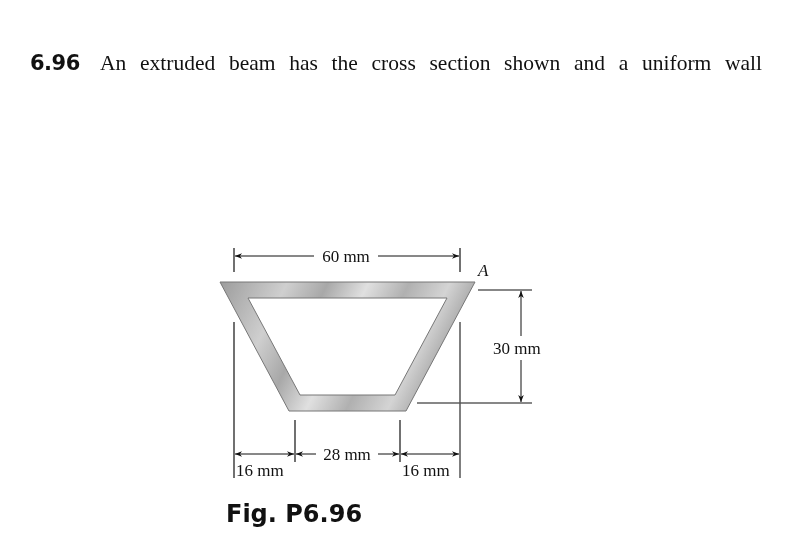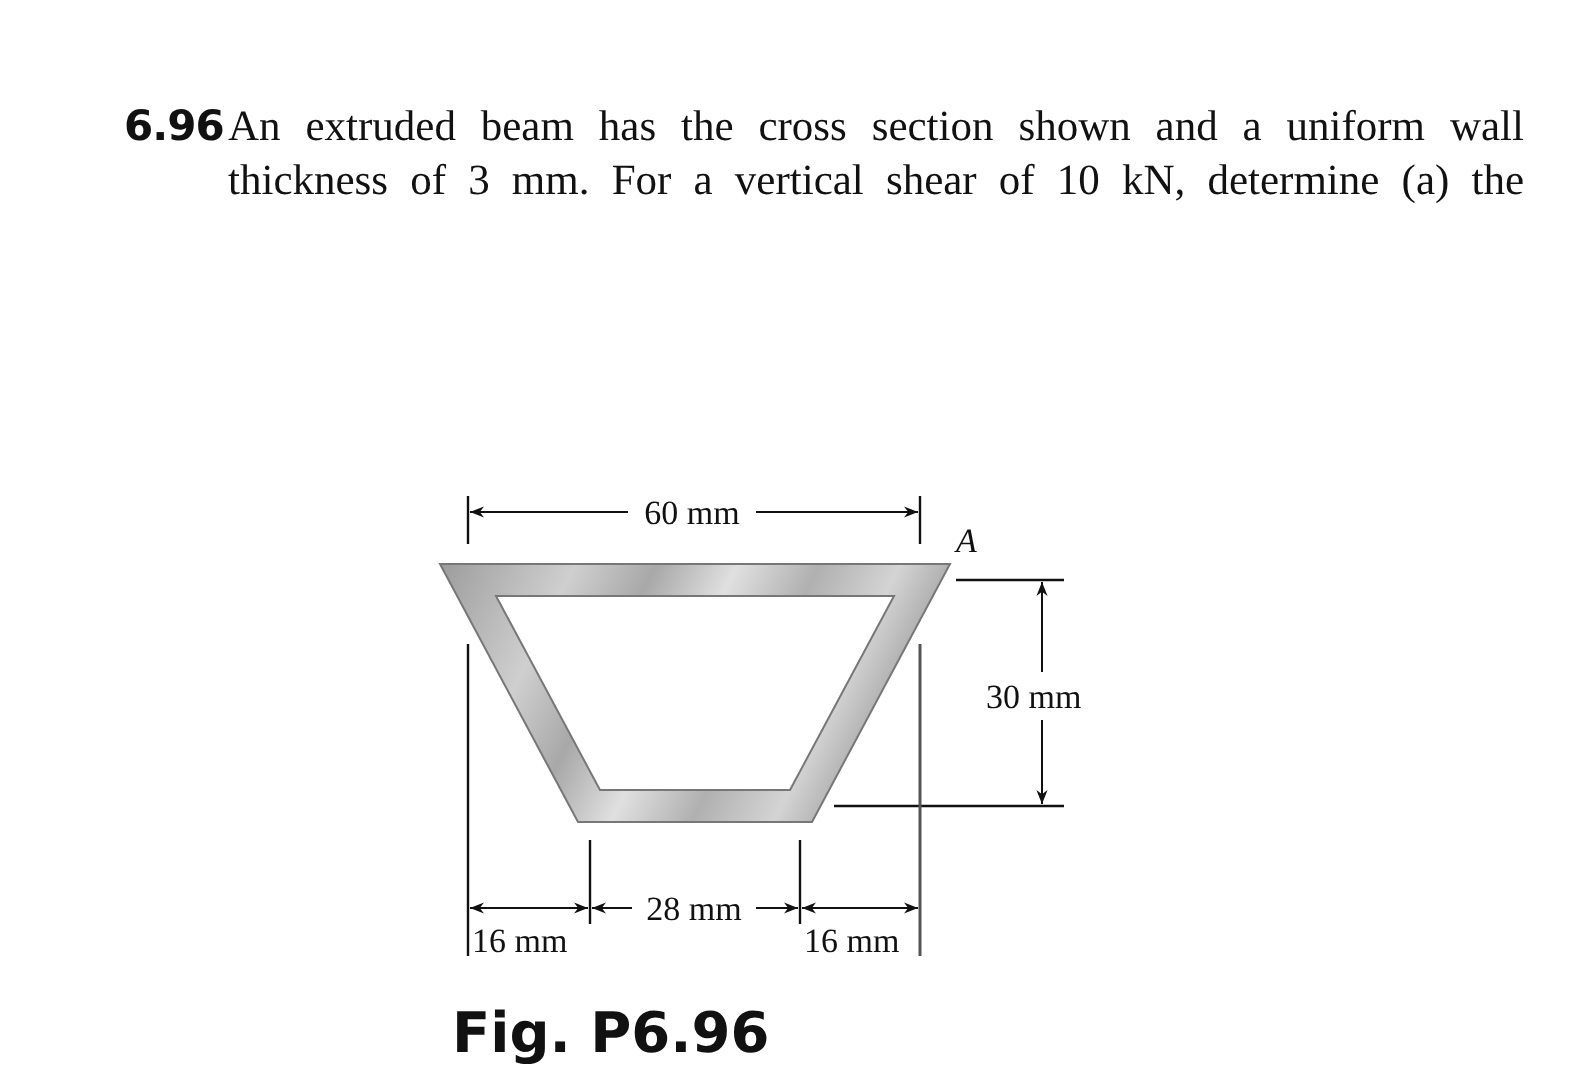--- a/index.html
+++ b/index.html
@@ -1,34 +1,33 @@
 <!DOCTYPE html>
 <html><head>
 <meta charset="utf-8">
 <style>
   html, body { margin:0; padding:0; background:#ffffff; }
   body { width:793px; height:544px; position:relative; overflow:hidden; }
   .problem { position:absolute; left:30px; top:51px; width:740px; }
-  .num { position:absolute; left:0; top:0; font-family:"DejaVu Sans", sans-serif; font-weight:bold; font-size:21px; color:#111; letter-spacing:-0.5px;margin-left:32px; }
+  .num { position:absolute; left:0; top:0; font-family:"DejaVu Sans", sans-serif; font-weight:bold; font-size:21px; color:#111; letter-spacing:-0.5px; }
   .text { position:absolute; left:70px; top:-1px; width:662px; font-family:"Liberation Serif", serif; font-size:21.5px; line-height:27px; color:#111; text-align:justify; }
-  .text .ln { display:block; text-align:justify; text-align-last:justify; white-space:nowrap;margin-left:14px; }
+  .text .ln { display:block; text-align:justify; text-align-last:justify; white-space:nowrap; }
   .text .ln.last { text-align-last:left; }
   .fig { position:absolute; left:0; top:0; }
-  .caption { position:absolute; left:226px; top:500px; font-family:"DejaVu Sans", sans-serif; font-weight:bold; font-size:28px; color:#111; }
+  .caption { position:absolute; left:226px; top:500px; font-family:"DejaVu Sans", sans-serif; font-weight:bold; font-size:24px; color:#111; }
   .lbl { font-family:"Liberation Serif", serif; font-size:17px; fill:#111; }
   .lbl-it { font-family:"Liberation Serif", serif; font-style:italic; font-size:17px; fill:#111; }
 </style>
 </head>
 <body>
 
 <div class="problem">
   <div class="num">6.96</div>
   <div class="text">
     <span class="ln">An extruded beam has the cross section shown and a uniform wall</span>
-    <span class="ln">thickness of 3 mm. For a vertical shear of 10 kN, determine (a) the</span>
   </div>
 </div>
 
 <svg class="fig" width="793" height="544">
   <defs>
     <linearGradient id="metal" x1="0" y1="0" x2="1" y2="0.25">
       <stop offset="0" stop-color="#9c9c9c"></stop>
       <stop offset="0.25" stop-color="#cfcfcf"></stop>
       <stop offset="0.4" stop-color="#a8a8a8"></stop>
       <stop offset="0.55" stop-color="#e0e0e0"></stop>

